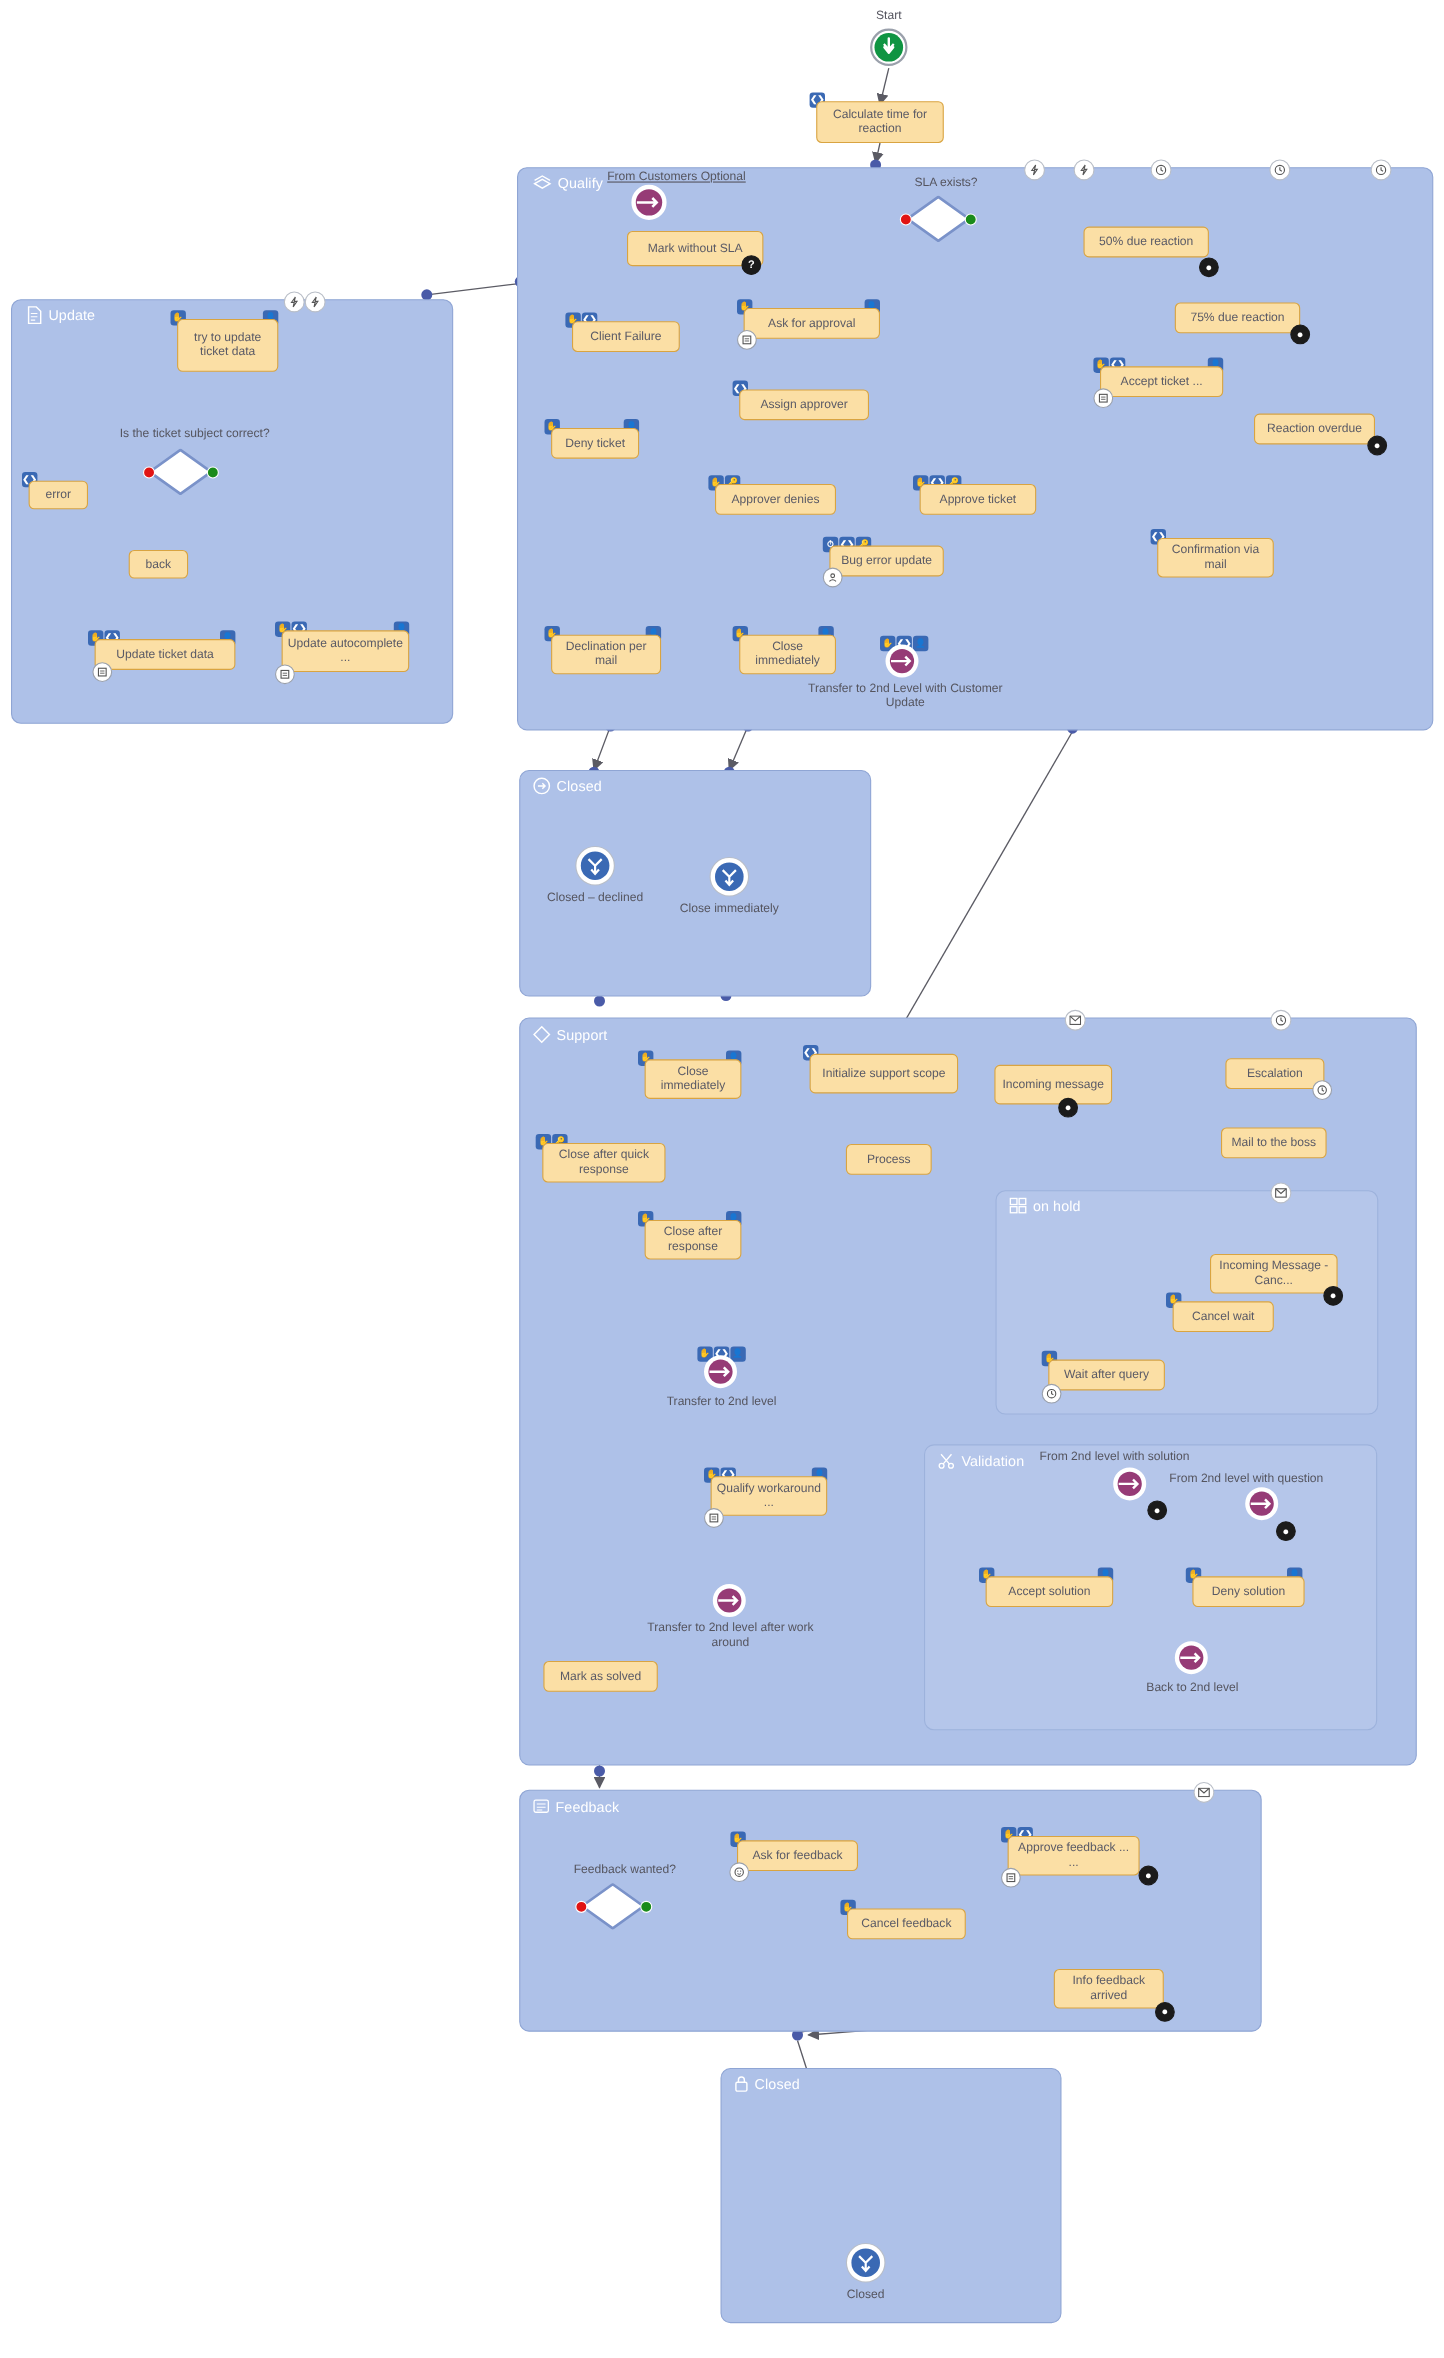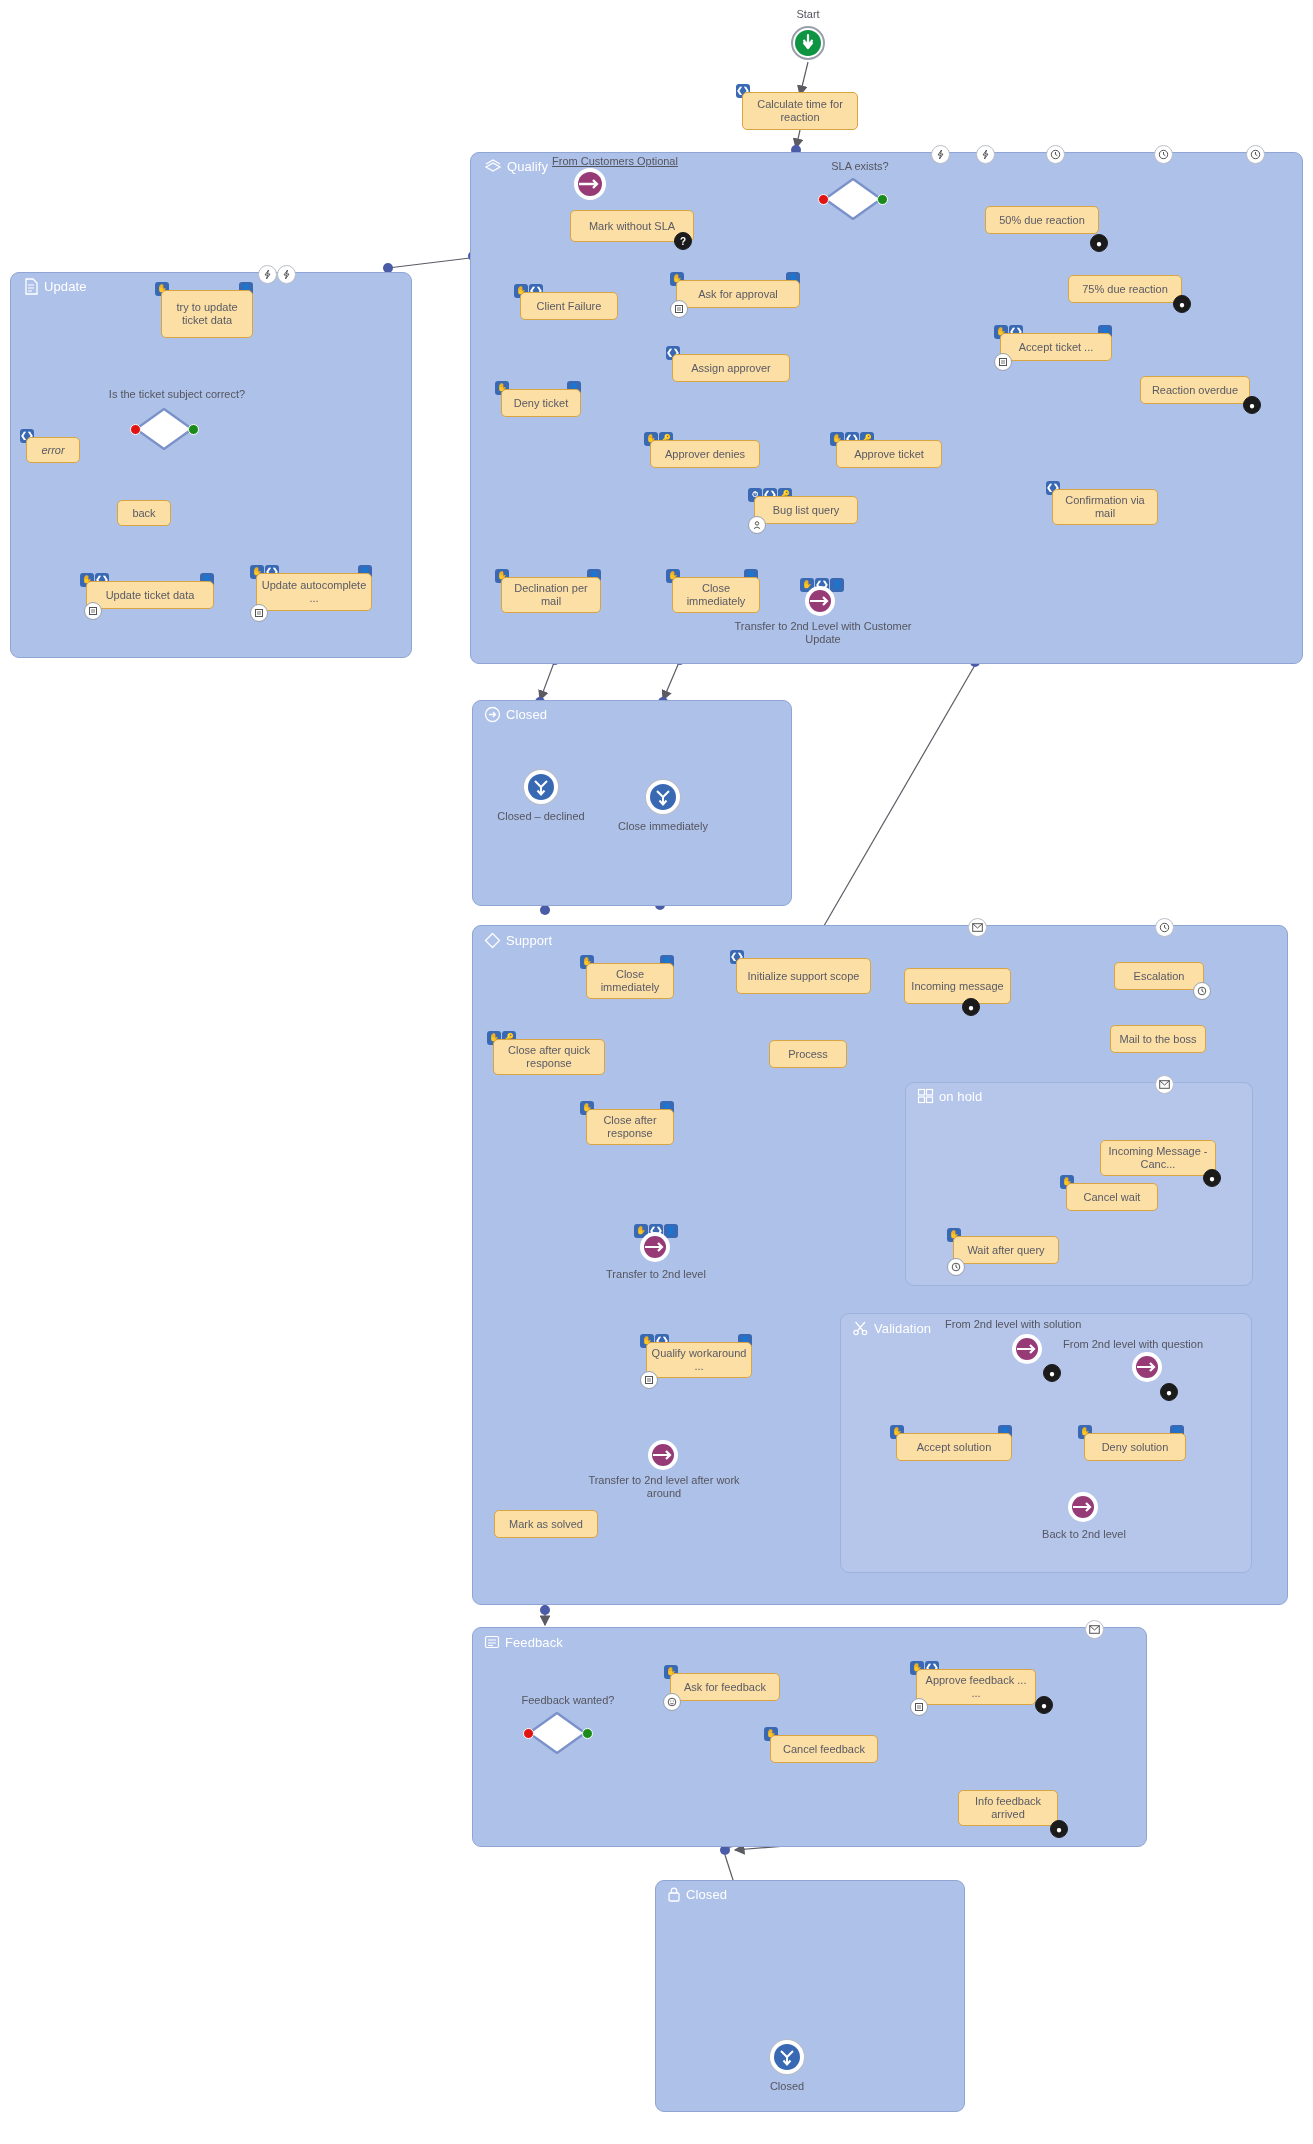--- a/index.html
+++ b/index.html
@@ -334,21 +334,21 @@
   <div class="task" style="left:836px;top:440px;width:106px;height:28px;">
     <span>Approve ticket</span>
   </div>
 
   <div class="badges" style="left:748px;top:488px;">
     <div class="badge">⏱</div>
     <div class="badge">❮❯</div>
     <div class="badge">🔑</div>
   </div>
   <div class="task" style="left:754px;top:496px;width:104px;height:28px;">
-    <span>Bug list query</span>
+    <span>Bug error update</span>
   </div>
   <div class="rbadge" style="left:748px;top:516px;">
     <svg width="10" height="10" viewBox="0 0 10 10">
         <circle cx="5" cy="3.4" r="1.7" fill="none" stroke="#555" stroke-width="1"></circle>
         <path d="M2 8.5 Q5 5.5 8 8.5" fill="none" stroke="#555" stroke-width="1"></path>
       </svg>
   </div>
 
   <div class="badges" style="left:495px;top:569px;">
     <div class="badge">✋</div>
@@ -456,21 +456,21 @@
     <svg class="dia" viewBox="0 0 58 42">
         <path d="M29 1 L57 21 L29 41 L1 21 z" fill="#ffffff" stroke="#7a92c9" stroke-width="2.4"></path>
       </svg>
   </div>
   <div class="port red" style="left:130px;top:424px;"></div>
   <div class="port green" style="left:188px;top:424px;"></div>
 
   <div class="badges" style="left:20px;top:429px;">
     <div class="badge">❮❯</div>
   </div>
-  <div class="task" style="left:26px;top:437px;width:54px;height:26px;font-style:italic;">
+  <div class="task" style="left:26px;top:437px;width:54px;height:26px;">
     <span>error</span>
   </div>
 
   <div class="task" style="left:117px;top:500px;width:54px;height:26px;">
     <span>back</span>
   </div>
 
   <div class="badges" style="left:80px;top:573px;">
     <div class="badge">✋</div>
     <div class="badge">❮❯</div>

